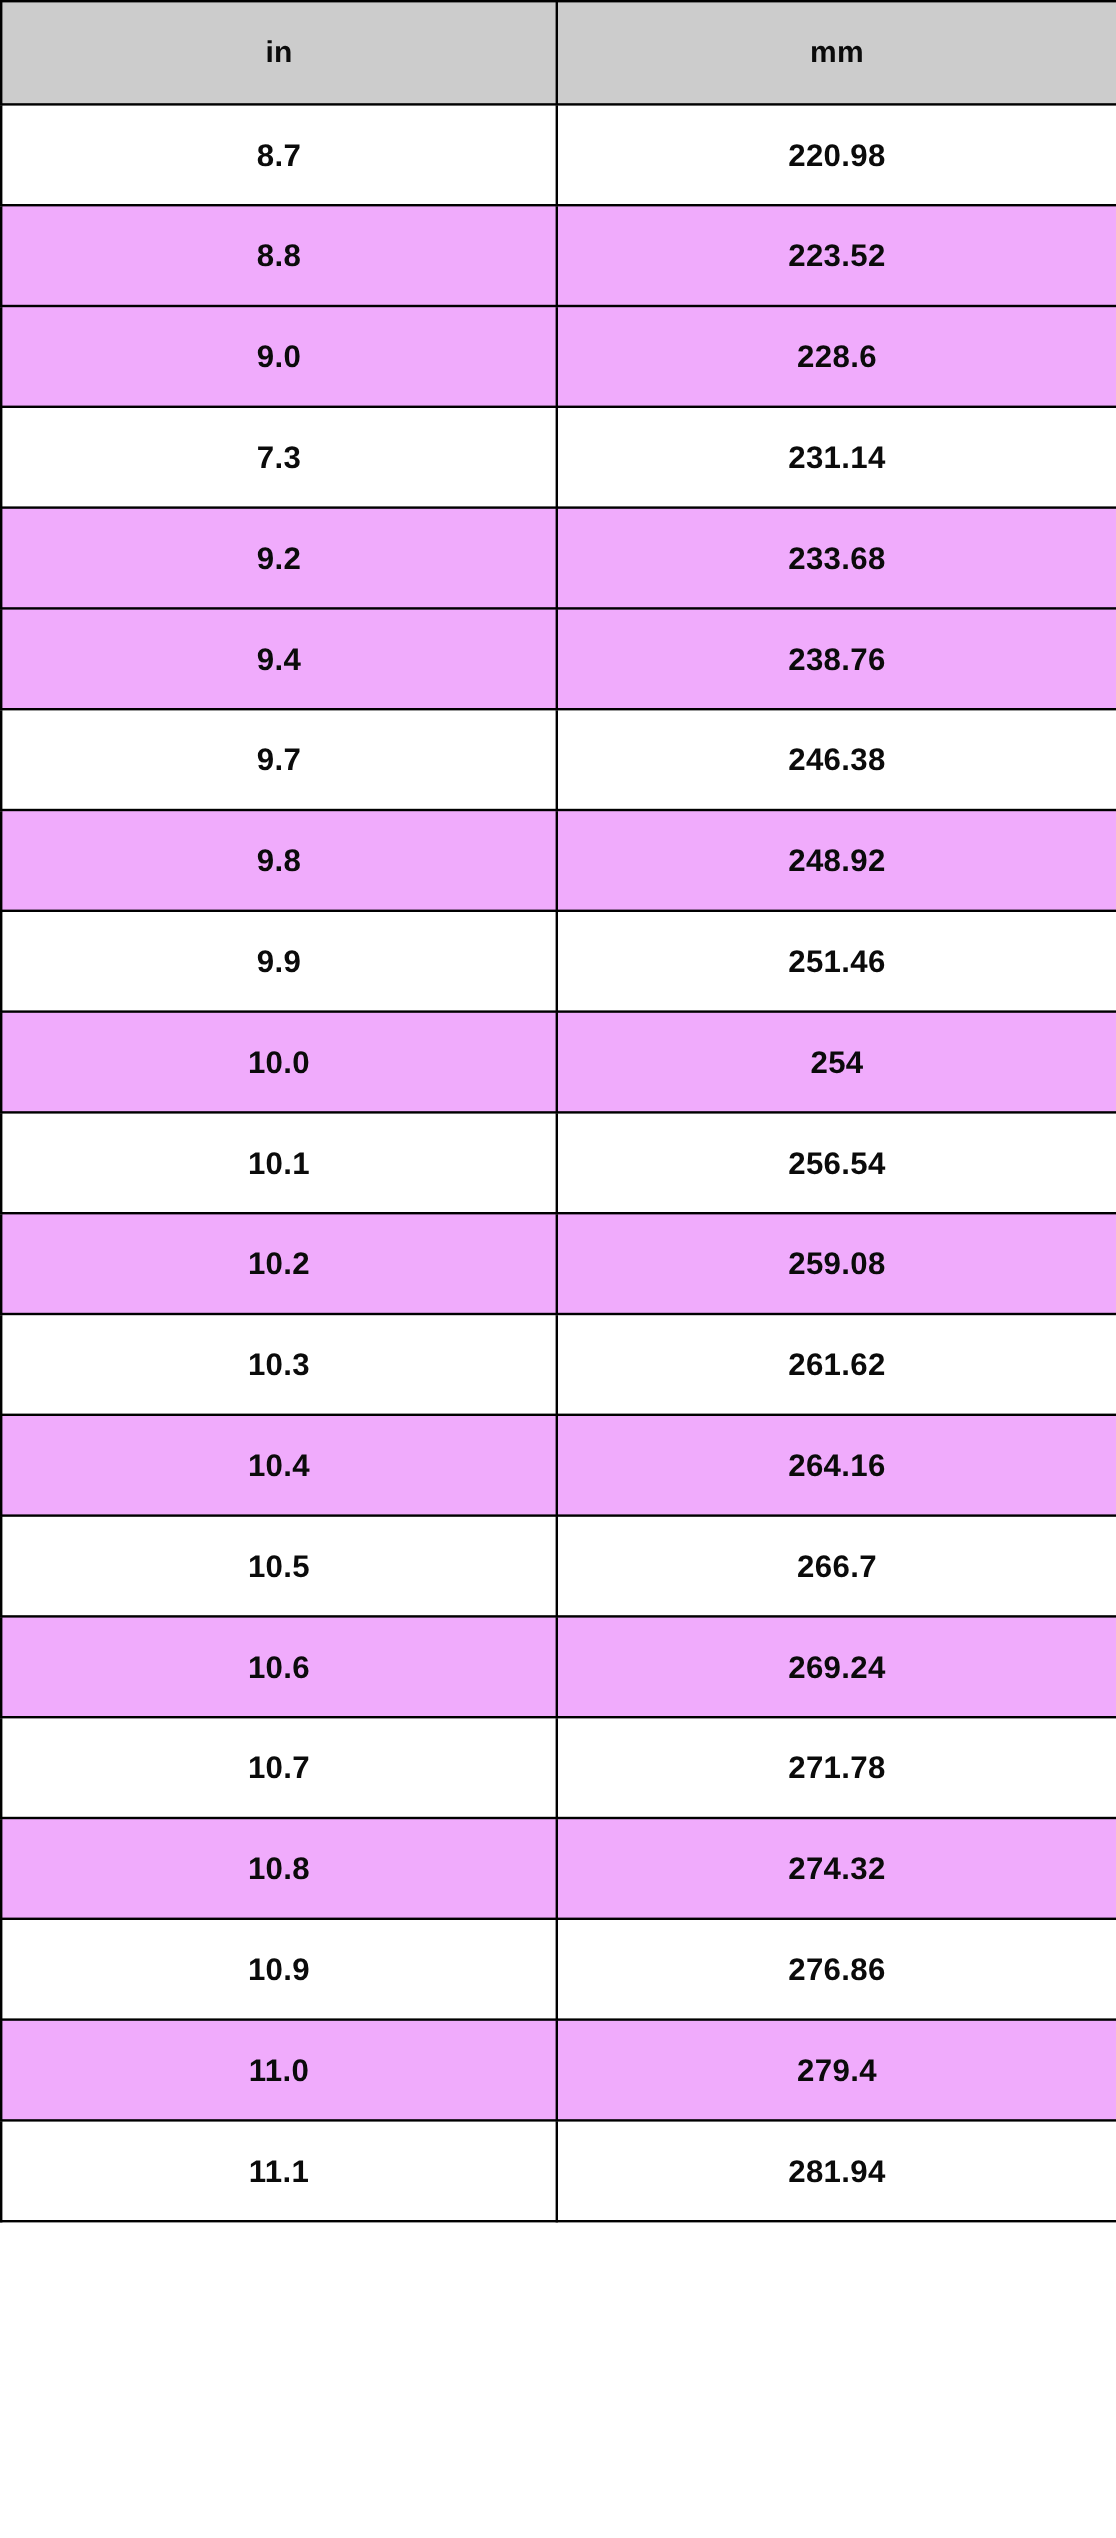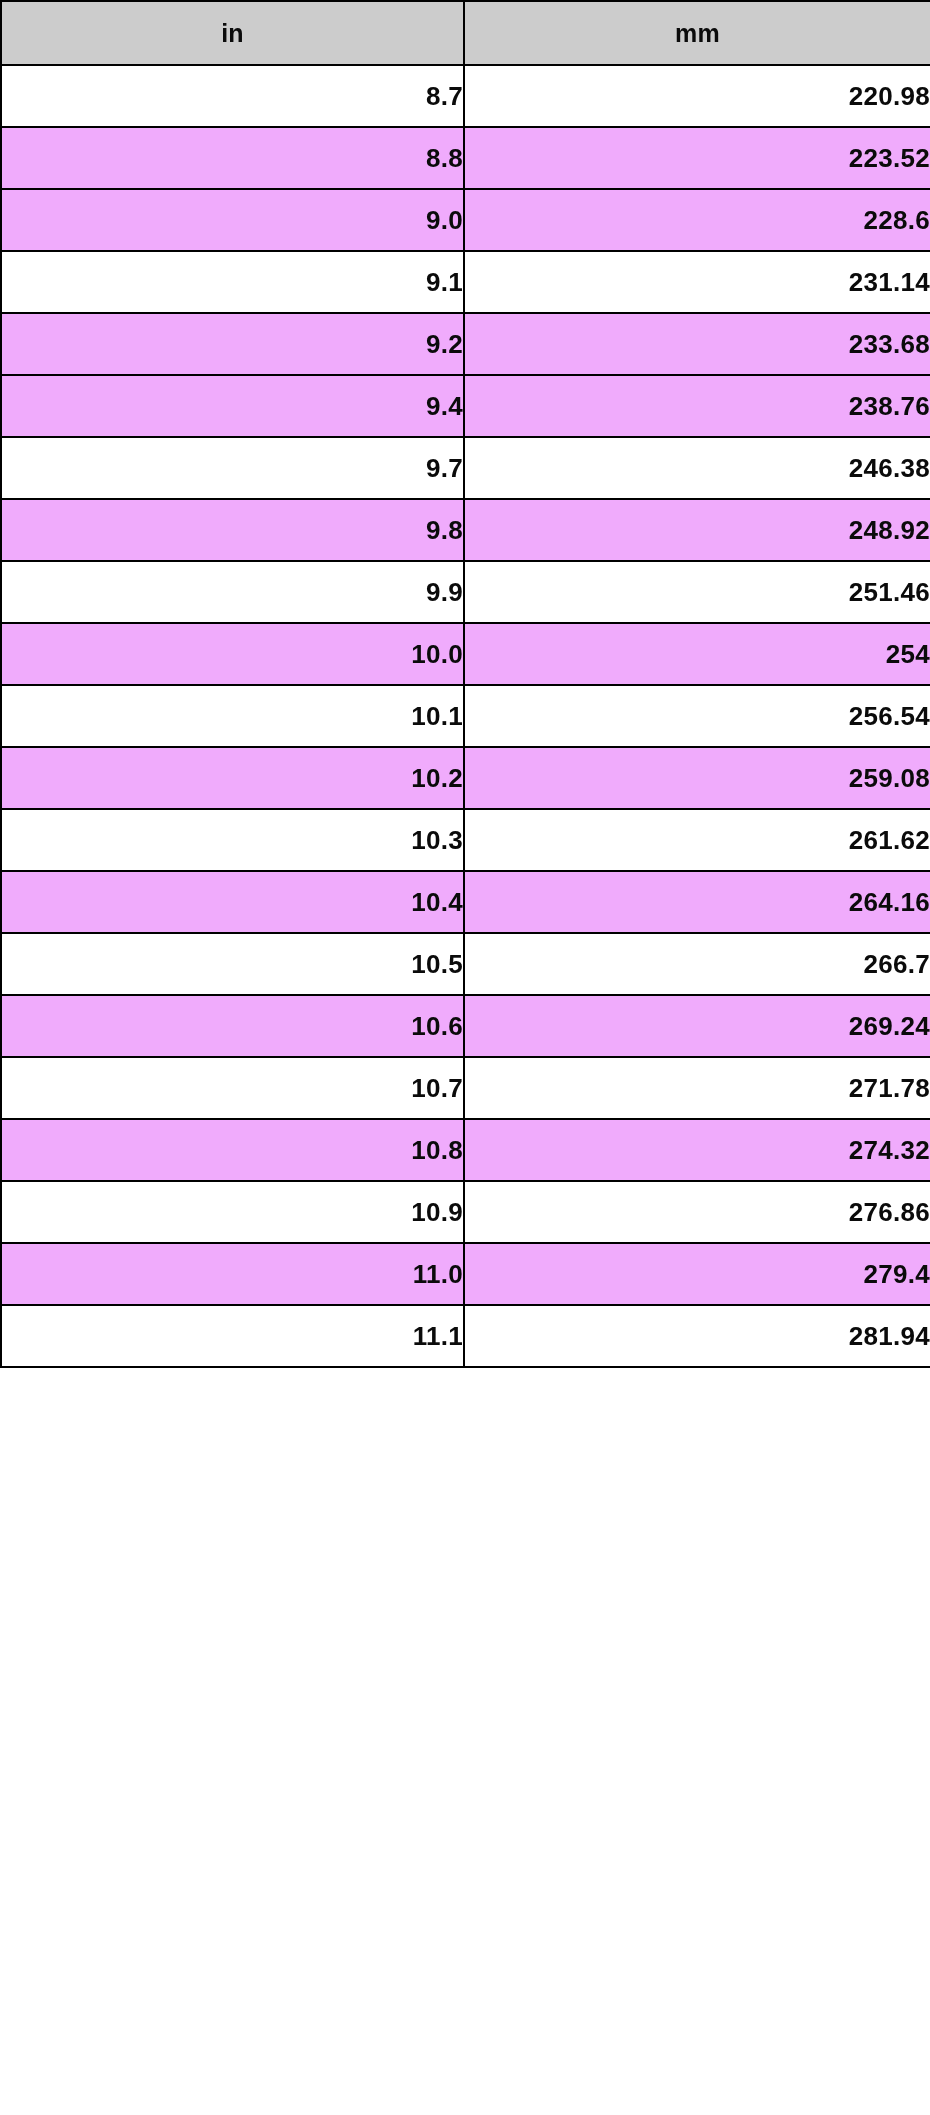--- a/index.html
+++ b/index.html
@@ -21,35 +21,34 @@
   .conv-table col.col-in { width: 463px; }
   .conv-table col.col-mm { width: 467px; }
 
   .conv-table th,
   .conv-table td {
     border: 2px solid #000000;
     text-align: center;
     vertical-align: middle;
     color: #0b0b0b;
     font-weight: bold;
-    padding: 0;
+    padding: 11px;
   }
 
   .conv-table thead th {
     height: 62px;
     background: #cccccc;
     font-size: 25px;
     letter-spacing: 0.2px;
   }
 
   .conv-table tbody td {
     height: 60px;
     font-size: 26px;
     letter-spacing: 0.3px;
-    text-align: right;
   }
 
   .conv-table tbody tr.row-even td {
     background: #ffffff;
   }
   .conv-table tbody tr.row-odd td {
     background: #f0abfc;
   }
 </style>
 </head>
@@ -73,21 +72,21 @@
       </tr>
       <tr class="row-odd">
         <td>8.8</td>
         <td>223.52</td>
       </tr>
       <tr class="row-odd">
         <td>9.0</td>
         <td>228.6</td>
       </tr>
       <tr class="row-even">
-        <td>9.1</td>
+        <td>7.3</td>
         <td>231.14</td>
       </tr>
       <tr class="row-odd">
         <td>9.2</td>
         <td>233.68</td>
       </tr>
       <tr class="row-odd">
         <td>9.4</td>
         <td>238.76</td>
       </tr>

